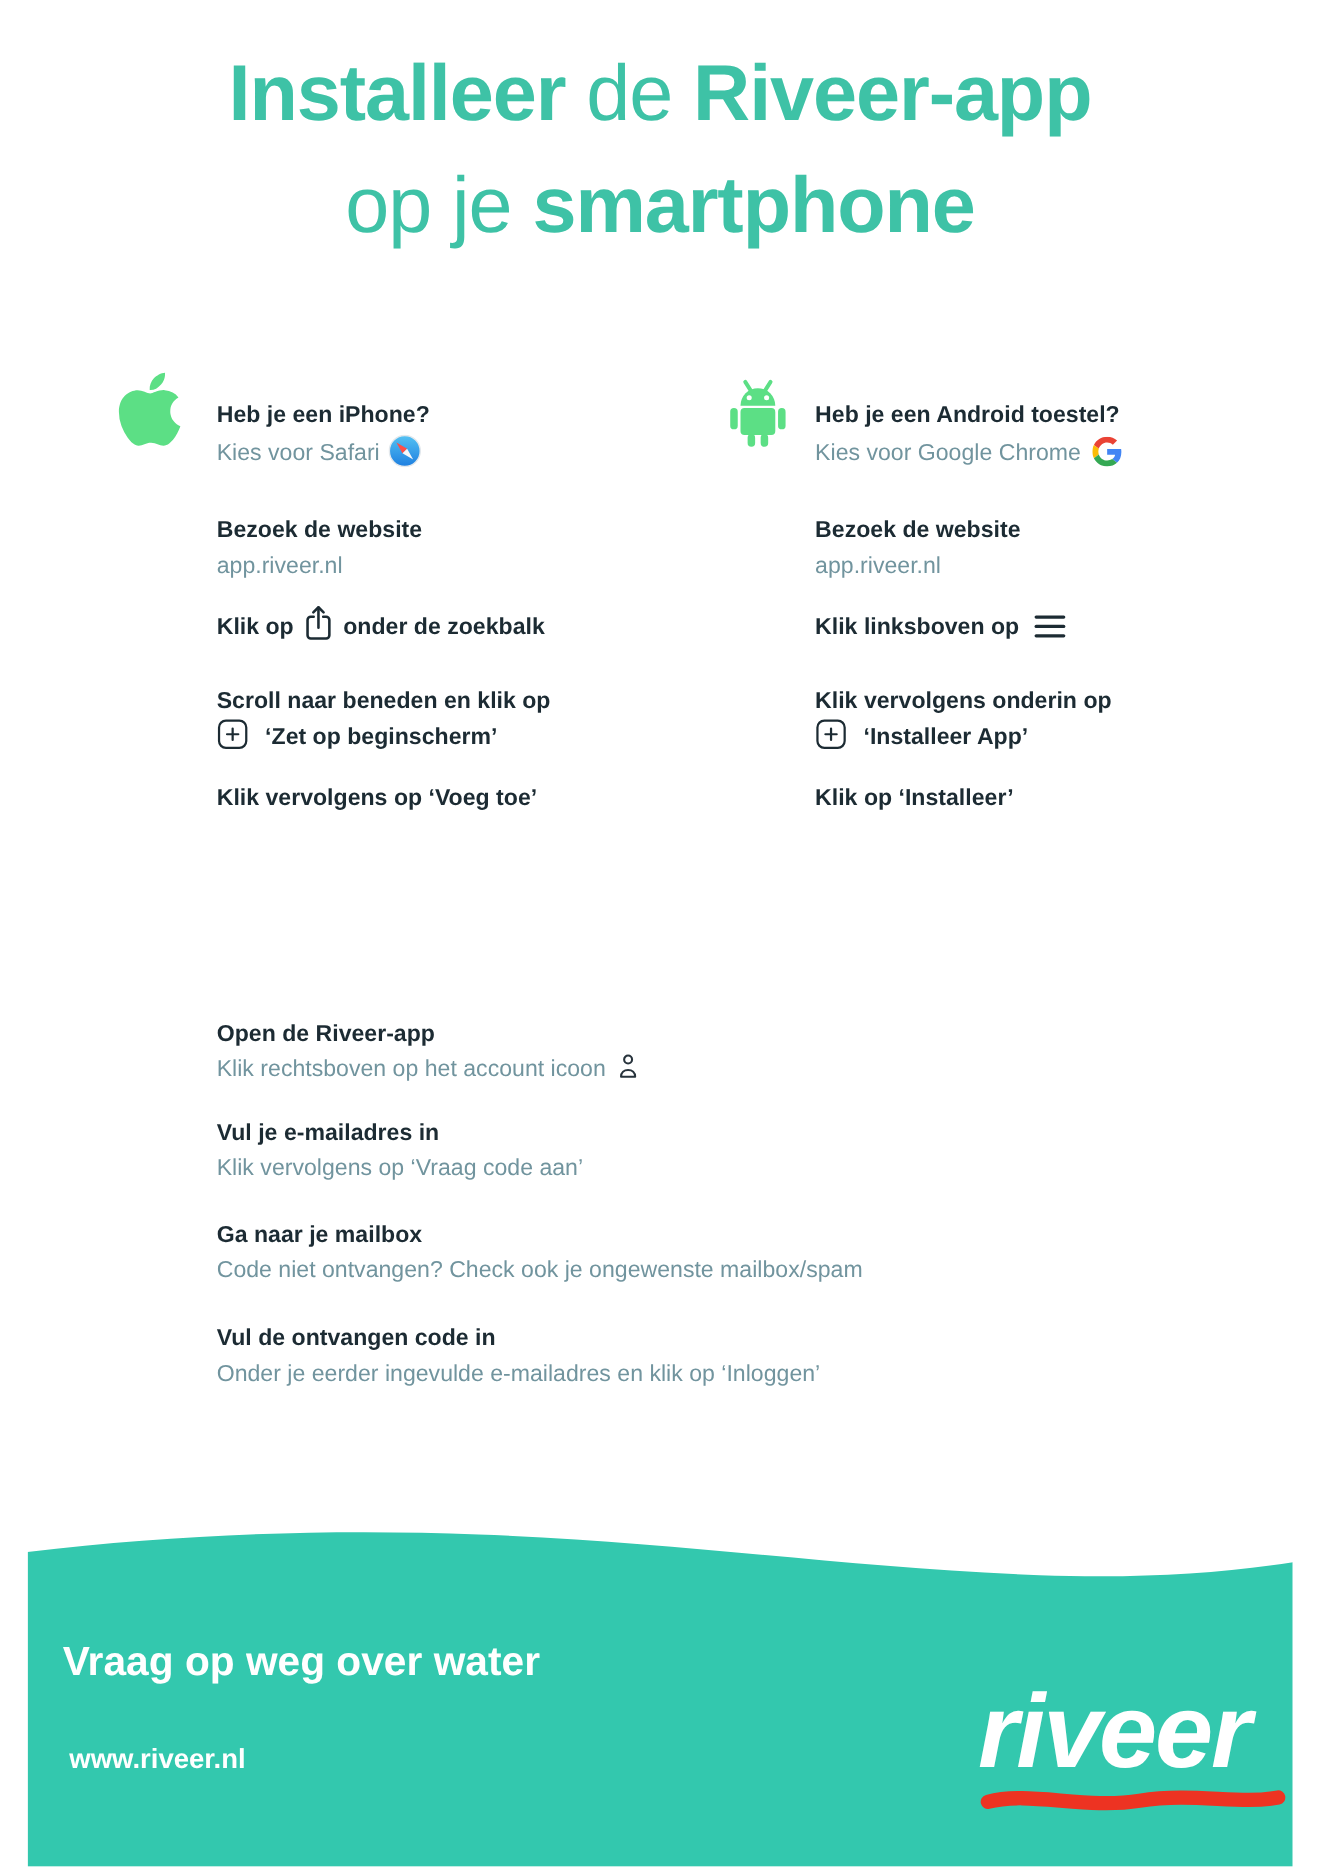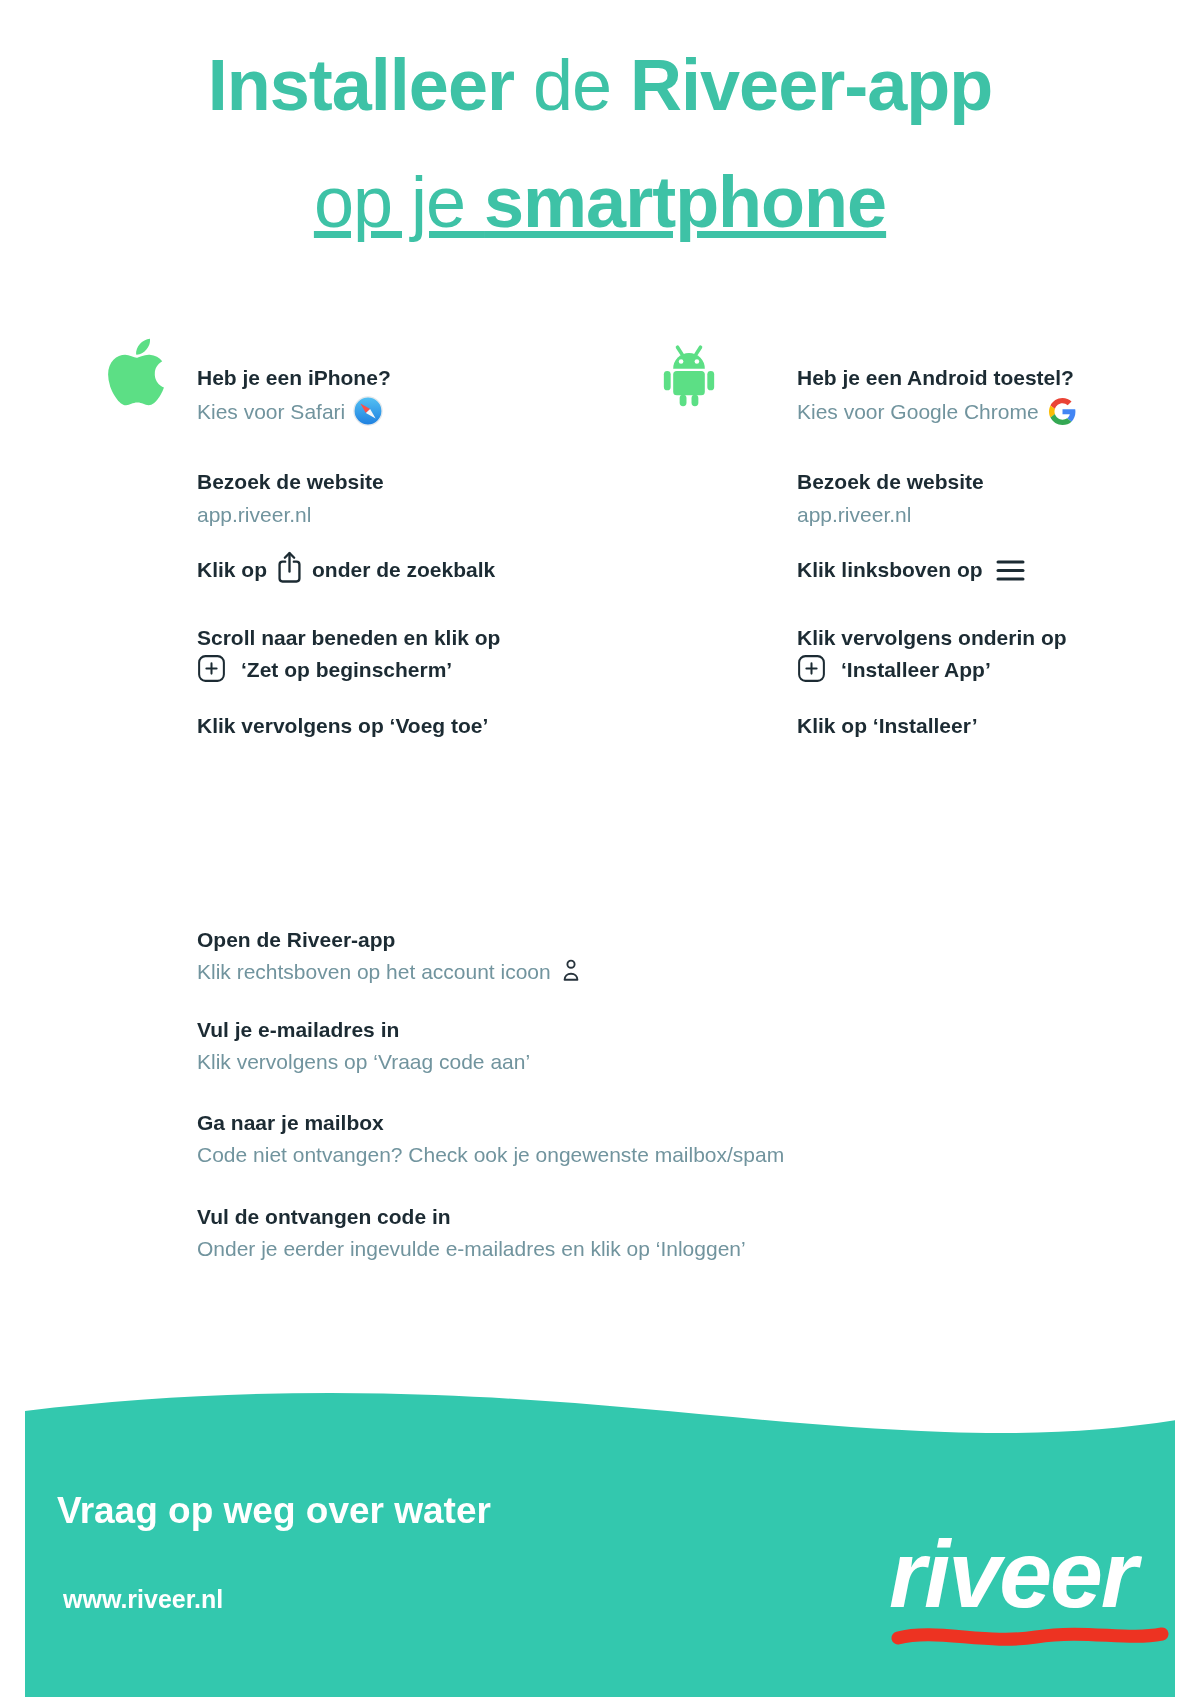--- a/index.html
+++ b/index.html
@@ -9,33 +9,33 @@
     font-family:"Liberation Sans", sans-serif;
     color:#1C2B33;
   }
   
   .head-line{
     position:absolute;left:0;width:100%;text-align:center;
     color:#3EC2A6;font-size:72px;font-weight:400;letter-spacing:-1px;white-space:nowrap;
   }
   .head-line b{font-weight:700;}
   .head-line.l1{top:44px;}
-  .head-line.l2{top:161px;text-decoration:underline;}
+  .head-line.l2{top:146px;}
 
   
   .platform-icon{position:absolute;}
   .platform-icon.apple{left:80px;top:334px;}
   .platform-icon.android{left:628px;top:340px;}
 
   
   .t{position:absolute;font-size:21px;line-height:32px;white-space:nowrap;}
   .bold{font-weight:700;color:#1C2B33;}
   .muted{font-weight:400;color:#71949E;}
   .colL{left:172px;}
-  .colR{left:772px;}
+  .colR{left:716px;}
 
   .icon-inline{display:inline-block;vertical-align:middle;}
   .ic-safari{width:30px;height:30px;margin-left:8px;margin-top:-4px;}
   .ic-google{width:27px;height:27px;margin-left:10px;margin-top:-4px;}
   .ic-share{width:31px;height:35px;margin:0 7px;margin-top:-8px;}
   .ic-burger{width:31px;height:23px;margin-left:12px;margin-top:-2px;}
   .ic-plus{width:29px;height:29px;margin-right:15px;margin-top:-5px;}
   .ic-account{width:24px;height:27px;margin-left:8px;margin-top:-6px;}
 
   

